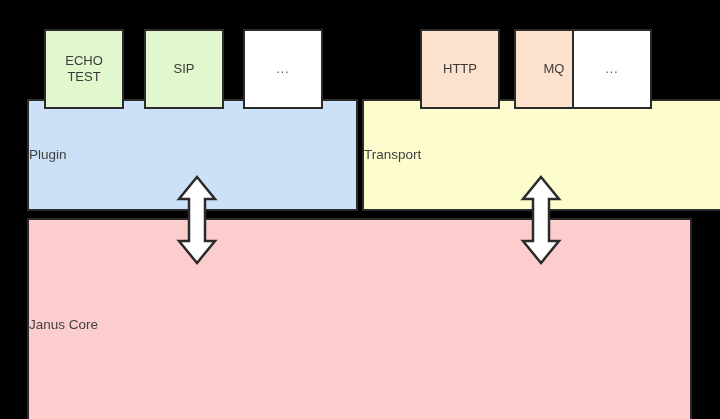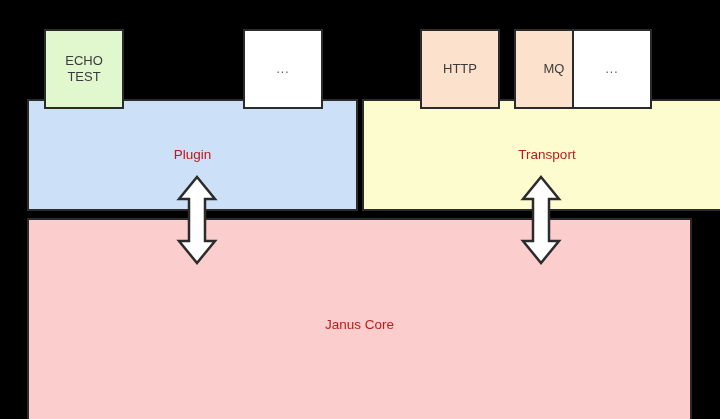--- a/index.html
+++ b/index.html
@@ -52,23 +52,23 @@
     top: 218px;
     width: 665px;
     height: 215px;
     background: #fccdcd;
   }
 
   .layer-text {
     position: absolute;
     left: 0;
     right: 0;
-    text-align: center;
+    text-align: left;
     font-size: 13.5px;
-    color: #b91c1c;
+    color: #404040;
   }
 
   
   .module {
     top: 29px;
     height: 80px;
     font-size: 13px;
   }
   .module.green  { background: #e1f7cd; }
   .module.peach  { background: #fce2cd; margin-left: 35px; }
@@ -116,20 +116,23 @@
 
   <div class="box" id="janus-core">
     <span class="layer-text">Janus Core</span>
   </div>
 
   <div class="box module green" id="module-echo-test">
     <span class="module-label">ECHO
 TEST</span>
   </div>
 
+  <div class="box module green" id="module-sip">
+    <span class="module-label">SIP</span>
+  </div>
 
   <div class="box module white" id="module-plugin-more">
     <span class="module-label ellipsis-label">...</span>
   </div>
 
   <div class="box module peach" id="module-http">
     <span class="module-label">HTTP</span>
   </div>
 
   <div class="box module peach" id="module-mq">

